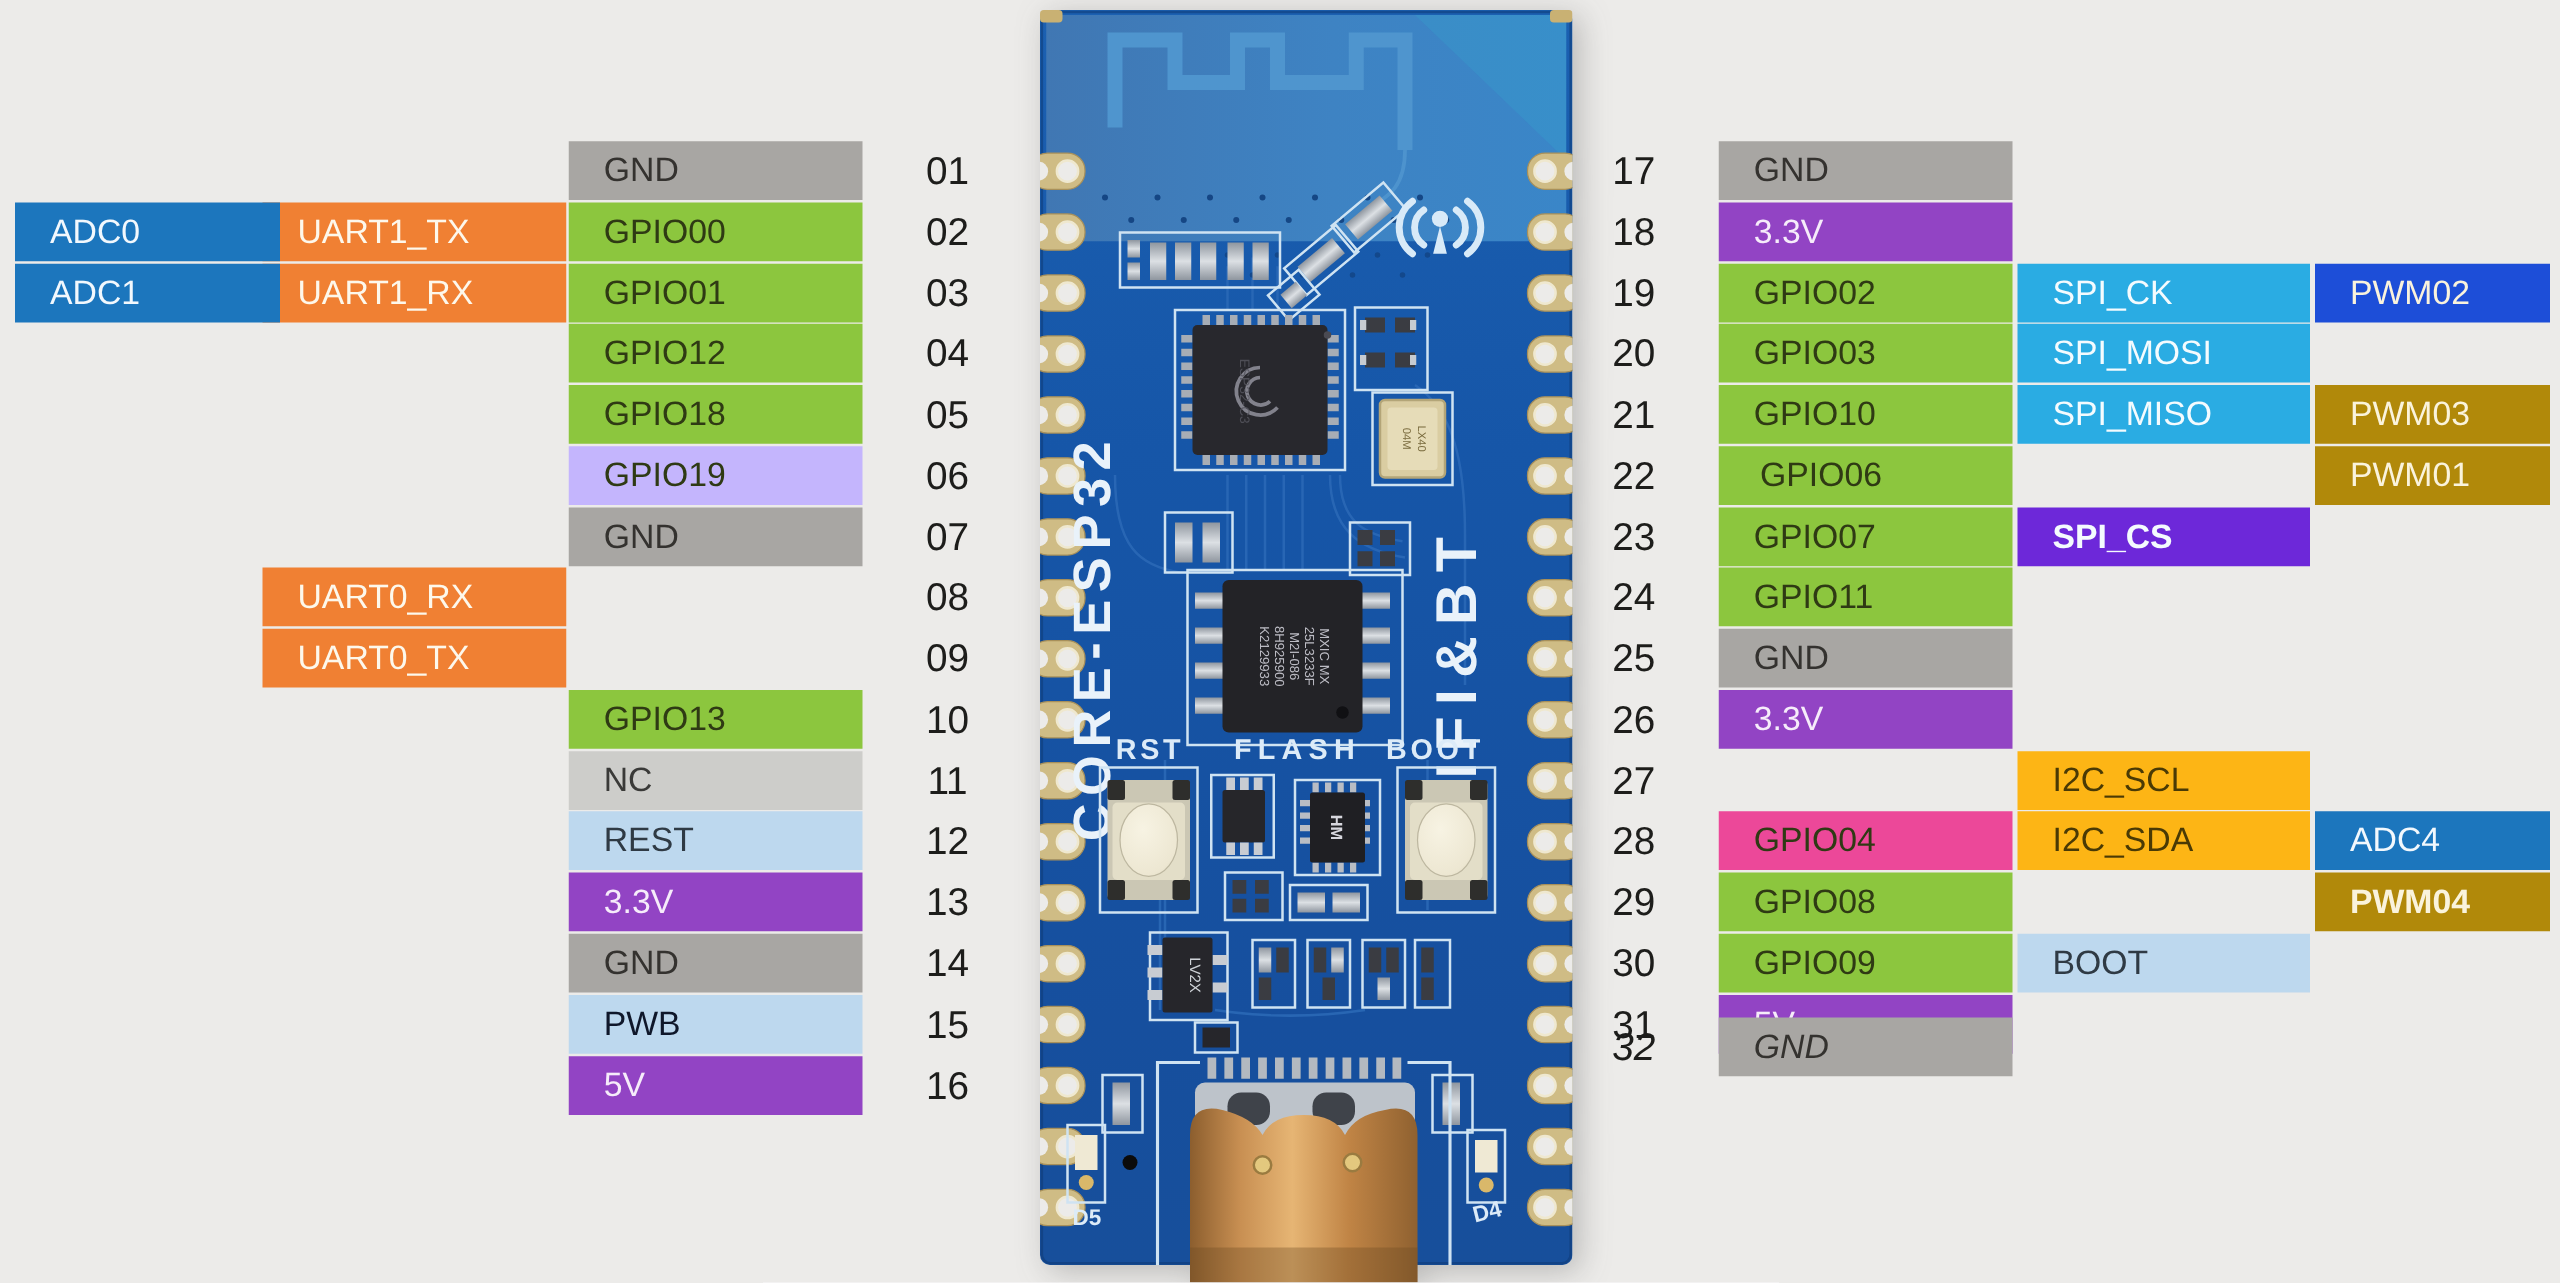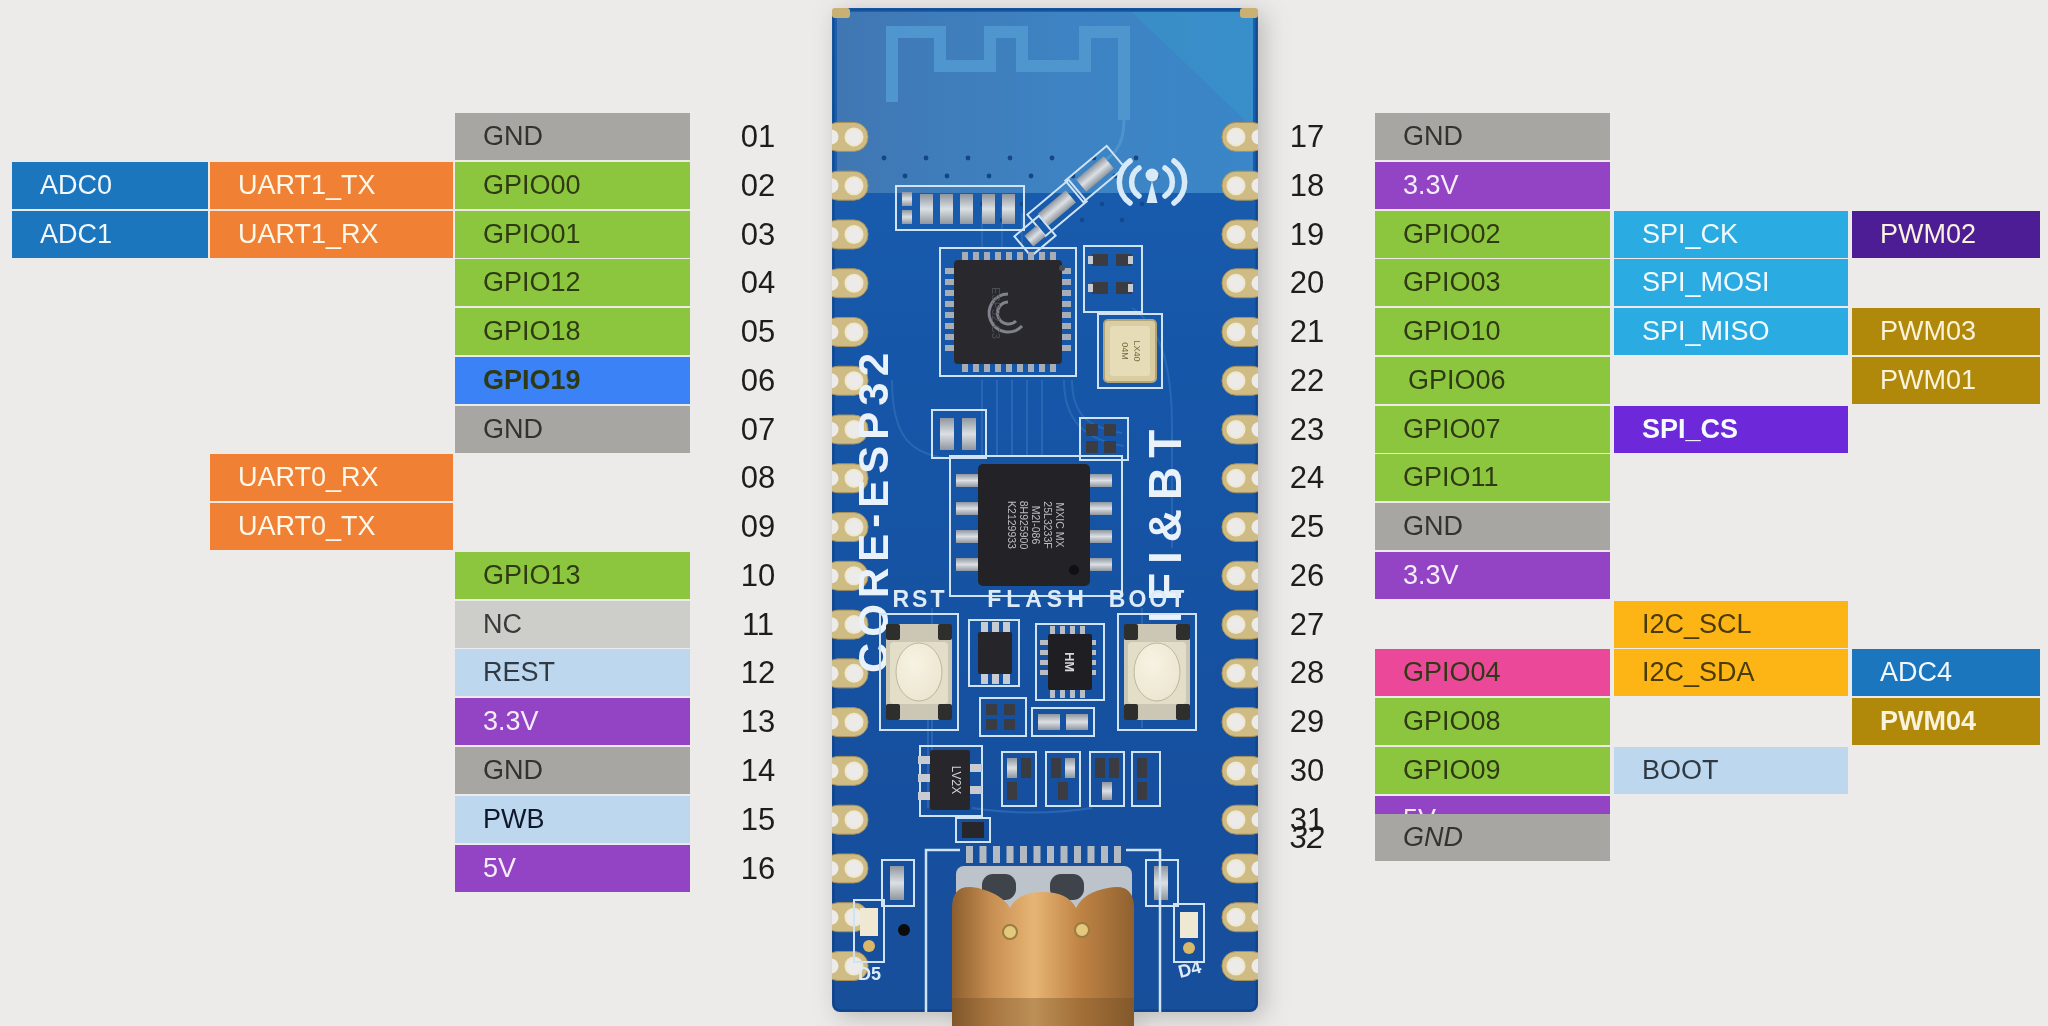--- a/index.html
+++ b/index.html
@@ -7,21 +7,21 @@
   #stage{position:relative;width:2048px;height:1026px;background:#ECEBE9;}
   .pins{position:absolute;top:113px;height:800px;}
   #left-pins{left:12px;width:800px;}
   #right-pins{left:1278px;width:770px;}
   .pin-row{position:absolute;left:0;width:100%;height:47px;}
   .pin-cell{position:absolute;top:0;height:47px;line-height:47px;box-sizing:border-box;
             font-size:27px;padding-left:28px;white-space:nowrap;}
   .pin-num{position:absolute;top:0;height:47px;line-height:47px;text-align:center;
            font-size:31px;color:#1D1D1B;padding:0;}
   
-  .L .c-func{left:0;width:196px;}
+  .L .c-func{left:0;width:212px;}
   .L .c-bus{left:198px;width:243px;}
   .L .c-io{left:443px;width:235px;}
   .L .c-num{left:711px;width:70px;}
   
   .R .c-num{left:0;width:58px;}
   .R .c-io{left:97px;width:235px;}
   .R .c-bus{left:336px;width:234px;}
   .R .c-func{left:574px;width:188px;}
   #board-svg{position:absolute;left:832px;top:8px;
              filter:drop-shadow(6px 5px 12px rgba(70,70,70,.30));}
@@ -53,21 +53,21 @@
       <div class="pin-row" style="top: 146.31px;">
         <div class="pin-num c-num">04</div>
         <div class="pin-cell c-io" style="background: rgb(140, 198, 62); color: rgb(47, 58, 20);">GPIO12</div>
       </div>
       <div class="pin-row" style="top: 195.08px;">
         <div class="pin-num c-num">05</div>
         <div class="pin-cell c-io" style="background: rgb(140, 198, 62); color: rgb(47, 58, 20);">GPIO18</div>
       </div>
       <div class="pin-row" style="top: 243.85px;">
         <div class="pin-num c-num">06</div>
-        <div class="pin-cell c-io" style="background: #3b82f6; color: rgb(47, 58, 20); font-weight: bold;">GPIO19</div>
+        <div class="pin-cell c-io" style="background: #c4b5fd; color: rgb(47, 58, 20);">GPIO19</div>
       </div>
       <div class="pin-row" style="top: 292.62px;">
         <div class="pin-num c-num">07</div>
         <div class="pin-cell c-io" style="background: rgb(168, 166, 163); color: rgb(52, 50, 47);">GND</div>
       </div>
       <div class="pin-row" style="top: 341.39px;">
         <div class="pin-num c-num">08</div>
         <div class="pin-cell c-bus" style="background: rgb(240, 128, 51); color: rgb(253, 248, 236);">UART0_RX</div>
       </div>
       <div class="pin-row" style="top: 390.16px;">
@@ -109,21 +109,21 @@
         <div class="pin-cell c-io" style="background: rgb(168, 166, 163); color: rgb(52, 50, 47);">GND</div>
       </div>
       <div class="pin-row" style="top: 48.77px;">
         <div class="pin-num c-num">18</div>
         <div class="pin-cell c-io" style="background: rgb(146, 68, 196); color: rgb(246, 236, 250);">3.3V</div>
       </div>
       <div class="pin-row" style="top: 97.54px;">
         <div class="pin-num c-num">19</div>
         <div class="pin-cell c-io" style="background: rgb(140, 198, 62); color: rgb(47, 58, 20);">GPIO02</div>
         <div class="pin-cell c-bus" style="background: rgb(42, 172, 227); color: rgb(244, 251, 254);">SPI_CK</div>
-        <div class="pin-cell c-func" style="background: #4c1d95; color: rgb(250, 243, 220);">PWM02</div>
+        <div class="pin-cell c-func" style="background: #1d4ed8; color: rgb(250, 243, 220);">PWM02</div>
       </div>
       <div class="pin-row" style="top: 146.31px;">
         <div class="pin-num c-num">20</div>
         <div class="pin-cell c-io" style="background: rgb(140, 198, 62); color: rgb(47, 58, 20);">GPIO03</div>
         <div class="pin-cell c-bus" style="background: rgb(42, 172, 227); color: rgb(244, 251, 254);">SPI_MOSI</div>
       </div>
       <div class="pin-row" style="top: 195.08px;">
         <div class="pin-num c-num">21</div>
         <div class="pin-cell c-io" style="background: rgb(140, 198, 62); color: rgb(47, 58, 20);">GPIO10</div>
         <div class="pin-cell c-bus" style="background: rgb(42, 172, 227); color: rgb(244, 251, 254);">SPI_MISO</div>

